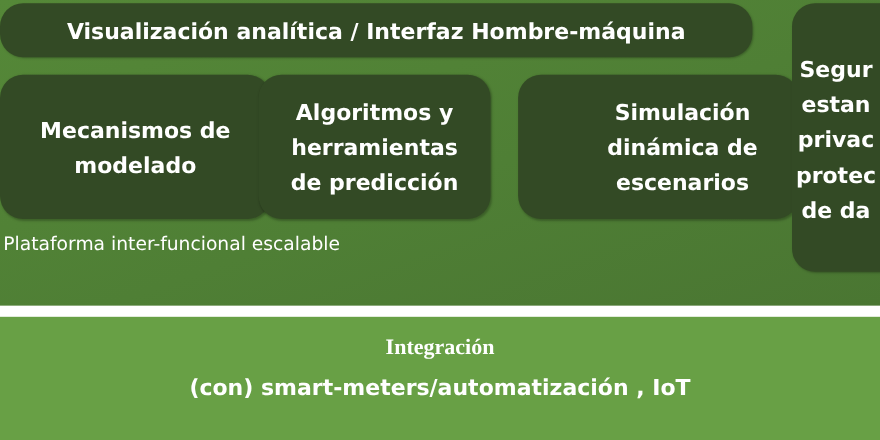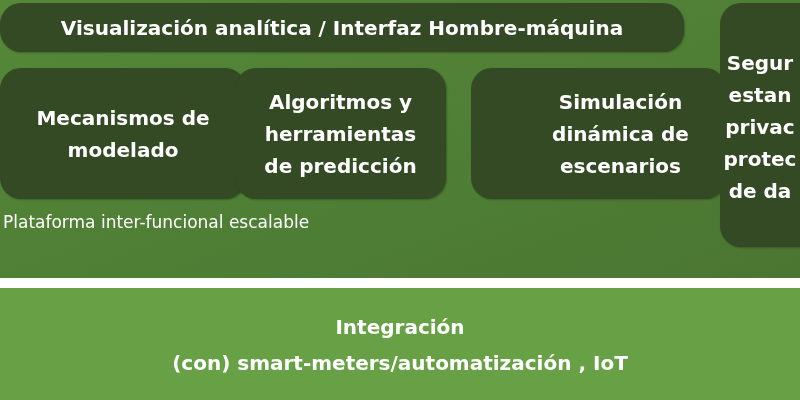--- a/index.html
+++ b/index.html
@@ -16,21 +16,21 @@
   .m2 { left:235px; width:211px;justify-content:center; }
   .m3 { left:471px; width:211px;padding-left:44px; }
   .right { left:720px; top:3px; width:100px; height:244px; justify-content:flex-start;
            align-items:flex-start; padding-top:44px; box-sizing:border-box; font-size:20px; line-height:32px; }
   .right .inner { width:80px; text-align:center; white-space:pre; }
   .label { position:absolute; left:3px; top:212px; color:#fff; font-weight:normal; font-size:17px; }
   .stripe { position:absolute; left:0; top:278px; width:800px; height:10px; background:#ffffff; }
   .bottom { position:absolute; left:0; top:288px; width:800px; height:112px; background:#68a045;
             color:#fff; font-weight:bold; text-align:center; font-size:20px; line-height:36px; }
   .bottom div { white-space:nowrap; }
-  .b1 { padding-top:21px; }
+  .b1 { padding-top:10px;font-family:Liberation Serif, serif; }
 </style>
 </head>
 <body>
 
 <div class="platform">
   <div class="box topbar">
     <span>Visualización analítica / Interfaz Hombre-máquina</span>
   </div>
   <div class="box mod m1">
     <span style="white-space:pre">Mecanismos de

